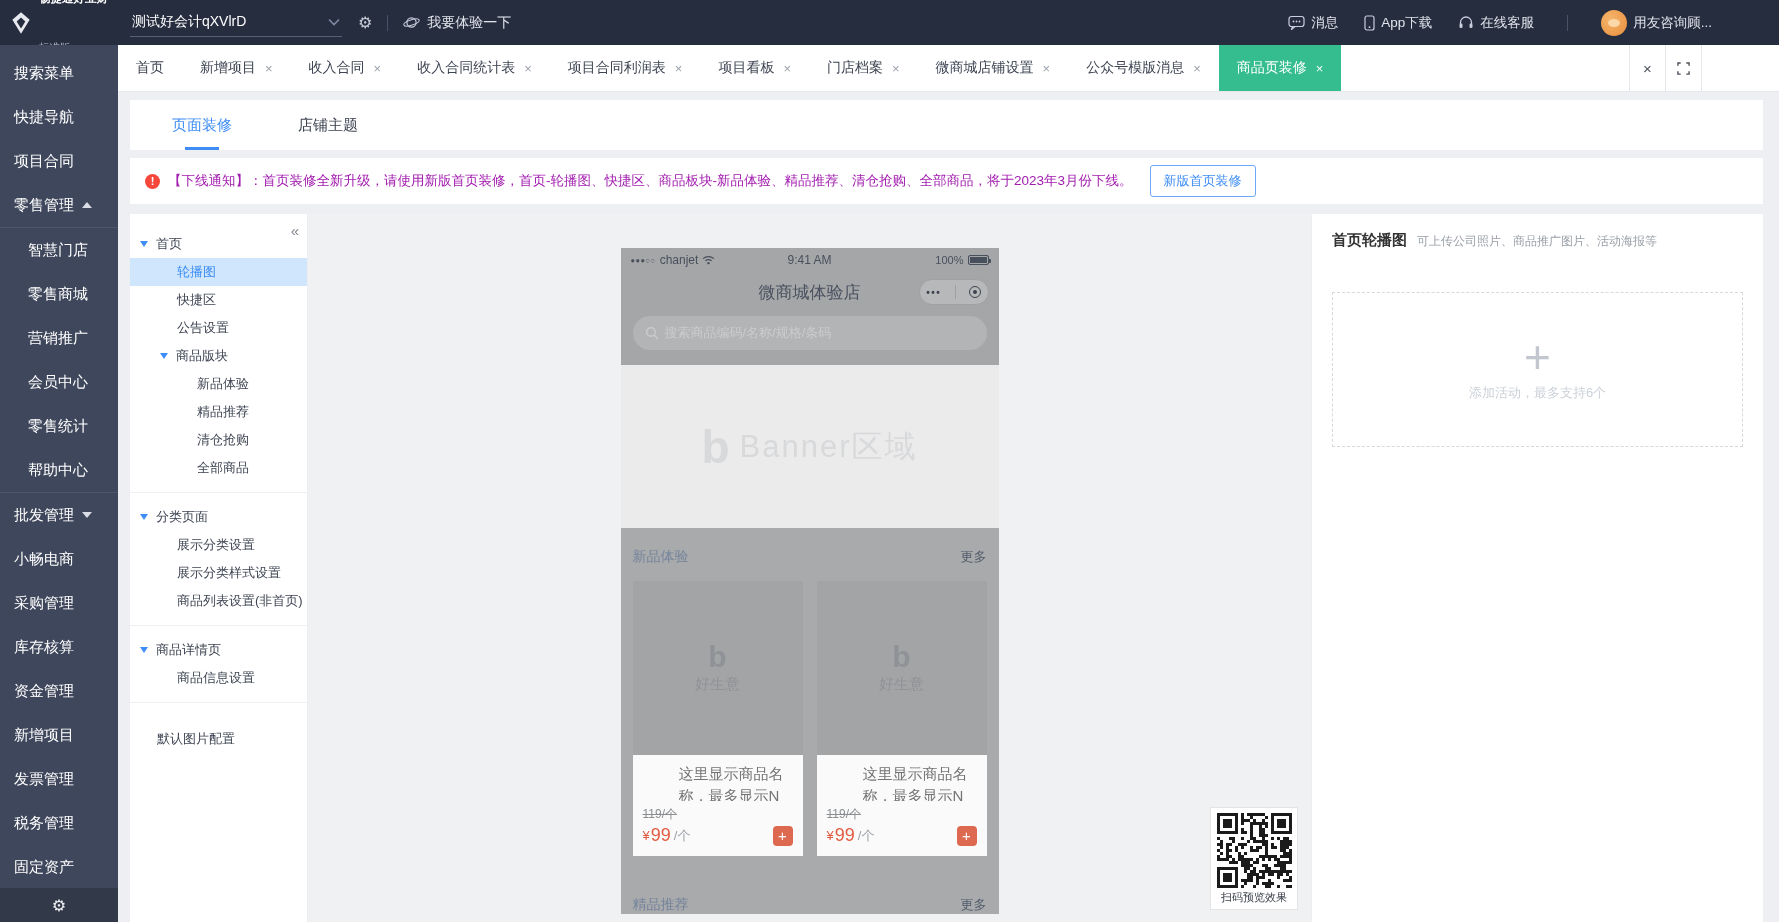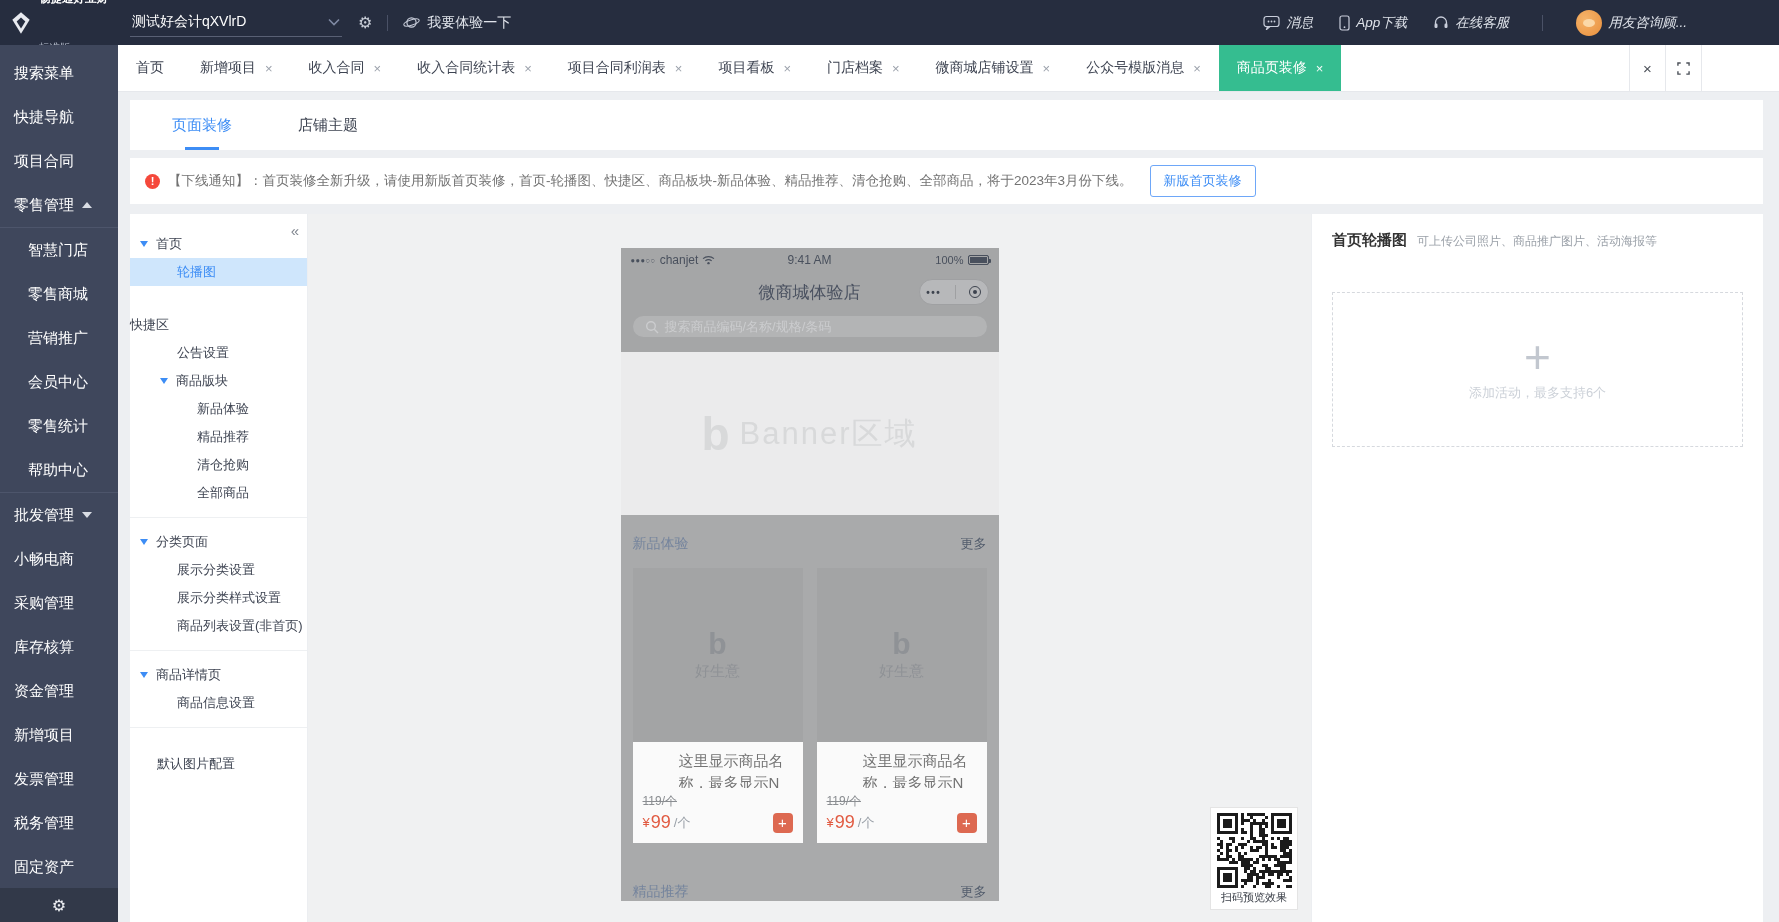--- a/index.html
+++ b/index.html
@@ -10,21 +10,21 @@
   .logo { width:118px; height:45px; display:flex; align-items:center; padding-left:8px; gap:5px; flex-shrink:0; }
   .logo-txt { display:flex; flex-direction:column; line-height:1.15;gap:36px; }
   .logo-title { font-size:11.5px; color:#fff; font-weight:bold; white-space:nowrap; }
   .logo-sub { font-size:10.5px; color:#b8bfce; }
   .org { display:flex; align-items:center; justify-content:space-between; margin-left:12px; width:212px;
     border-bottom:1px solid #596074; padding:5px 2px; font-size:14px; color:#fff; cursor:pointer; }
   .icon-btn { display:flex; align-items:center; justify-content:center; cursor:pointer; }
   .gear-top { margin-left:16px; font-size:16px; color:#c7ccd6; }
   .top-div { width:1px; height:16px; background:#4a5166; margin:0 15px; }
   .exp { display:flex; align-items:center; gap:7px; font-size:14px; cursor:pointer; }
-  .topbar-right { margin-left:auto; display:flex; align-items:center; gap:10px; padding-right:84px; font-size:13.5px;font-style:italic; }
+  .topbar-right { margin-left:auto; display:flex; align-items:center; gap:10px; padding-right:59px; font-size:13.5px; }
   .tr-item { display:flex; align-items:center; gap:6px; cursor:pointer; padding:0 8px; }
   .avatar { width:26px; height:26px; border-radius:50%; background:radial-gradient(circle at 35% 35%, #f6b46a, #e88f3d); position:relative; flex-shrink:0; }
   .avatar::after { content:""; position:absolute; left:7px; top:9px; width:12px; height:8px; border-radius:50%; background:#fbd8a8; }
   
   .shell { display:flex; height:877px; }
   .sidebar { width:118px; background:#3f475c; color:#fff; display:flex; flex-direction:column; padding-top:6px; flex-shrink:0; }
   .side-list { flex:1; overflow:hidden; }
   .side-item { height:44px; line-height:44px; padding-left:14px; font-size:15px; cursor:pointer; white-space:nowrap; display:flex; align-items:center; }
   .side-item.child { padding-left:28px; }
   .tri-up { width:0; height:0; border-left:5px solid transparent; border-right:5px solid transparent; border-bottom:6px solid #d9dde4; margin-left:8px; }
@@ -45,21 +45,21 @@
   .content { flex:1; display:flex; flex-direction:column; padding:8px 16px 0 12px; min-height:0; }
   
   .pagetabs { background:#fff; height:50px; display:flex; padding-left:42px; gap:66px; flex-shrink:0; }
   .ptab { position:relative; display:flex; align-items:center; font-size:15px; color:#3c4250; cursor:pointer; }
   .ptab.active { color:#3d8df5; }
   .ptab.active::after { content:""; position:absolute; bottom:0; left:50%; transform:translateX(-50%); width:34px; height:3px; background:#3d8df5; }
   
   .notice { background:#fff; margin-top:8px; height:46px; display:flex; align-items:center; padding:0 15px; flex-shrink:0; }
   .notice-icon { width:15px; height:15px; border-radius:50%; background:#f5483b; color:#fff; font-size:11px;
     display:flex; align-items:center; justify-content:center; font-weight:bold; flex-shrink:0; }
-  .notice-text { color:#737373; font-size:13.5px; margin-left:8px; white-space:nowrap; }
+  .notice-text { color:#a21caf; font-size:13.5px; margin-left:8px; white-space:nowrap; }
   .notice-btn { margin-left:17px; border:1px solid #6ea7f8; color:#3d8df5; font-size:13px; padding:6px 13px;
     border-radius:3px; background:#fff; cursor:pointer; white-space:nowrap; }
   
   .workarea { flex:1; display:flex; margin-top:10px; min-height:0; background:#fff; }
   .tree-panel { width:178px; border-right:1px solid #eceef1; padding-top:16px; position:relative; flex-shrink:0; }
   .collapse-ic { position:absolute; top:8px; right:10px; color:#80868f; font-size:15px; cursor:pointer; letter-spacing:-2px; }
   .tree-row { height:28px; display:flex; align-items:center; font-size:13px; color:#3e4452; cursor:pointer; }
   .tree-row.selected { background:#cfe6fc; color:#3d8df5;align-items:center; }
   .tree-caret { width:0; height:0; border-left:4.5px solid transparent; border-right:4.5px solid transparent;
     border-top:6px solid #3d8df5; margin-right:8px; flex-shrink:0; }
@@ -76,21 +76,21 @@
   .carrier { font-size:12px; }
   .battery { width:21px; height:10px; border:1px solid #49505d; border-radius:2px; position:relative; background:#49505d; box-shadow:inset 0 0 0 1px #a5a6a7; }
   .battery::after { content:""; position:absolute; right:-3px; top:2.5px; width:2px; height:4px; background:#49505d; border-radius:0 1px 1px 0; }
   .p-nav { height:40px; position:relative; display:flex; align-items:center; justify-content:center; font-size:17px; color:#4a5160; }
   .capsule { position:absolute; right:10px; top:7px; width:70px; height:26px; background:#b7b8ba; border:1px solid #9fa0a2;
     border-radius:13px; display:flex; align-items:center; justify-content:space-around; cursor:pointer; }
   .cap-dots { font-size:10px; letter-spacing:1.5px; color:#3d434e; font-weight:bold; }
   .cap-div { width:1px; height:14px; background:#9fa0a2; }
   .cap-ring { width:12px; height:12px; border:1.5px solid #3d434e; border-radius:50%; display:flex; align-items:center; justify-content:center; }
   .cap-ring::after { content:""; width:4px; height:4px; border-radius:50%; background:#3d434e; }
-  .p-search { margin:4px 12px 0; height:21px; background:#b3b4b5; border-radius:17px; display:flex; align-items:center;
+  .p-search { margin:4px 12px 0; height:34px; background:#b3b4b5; border-radius:17px; display:flex; align-items:center;
     padding:0 12px; gap:6px; font-size:13px; color:#cbccce; cursor:pointer; }
   .p-banner { height:163px; background:#ebebec; display:flex; align-items:center; justify-content:center; gap:10px; color:#d8d9da; cursor:pointer; }
   .b-logo { font-size:46px; font-weight:bold; line-height:1; }
   .b-text { font-size:31px; letter-spacing:2px; }
   .p-products { background:#a9aaab; padding:20px 12px 0; }
   .sec-head { display:flex; justify-content:space-between; align-items:center; }
   .sec-title { font-size:14px; color:#75849d; }
   .sec-more { font-size:13px; color:#515b6b; cursor:pointer; }
   .cards { display:flex; gap:14px; margin-top:15px; }
   .card { flex:1; background:#fafafa; cursor:pointer; }
@@ -342,21 +342,21 @@
 
         <div class="tree-panel" id="tree-panel">
           <span class="collapse-ic">«</span>
         <div class="tree-row" style="padding-left: 10px;">
               <span class="tree-caret"></span>
               <span>首页</span>
             </div>
             <div class="tree-row selected" style="padding-left: 47px;">
               <span>轮播图</span>
             </div>
-            <div class="tree-row" style=" margin-top: 25px;">
+            <div class="tree-row" style="padding-left: 47px;">
               <span>快捷区</span>
             </div>
             <div class="tree-row" style="padding-left: 47px;">
               <span>公告设置</span>
             </div>
             <div class="tree-row" style="padding-left: 30px;">
               <span class="tree-caret"></span>
               <span>商品版块</span>
             </div>
             <div class="tree-row" style="padding-left: 67px;">

